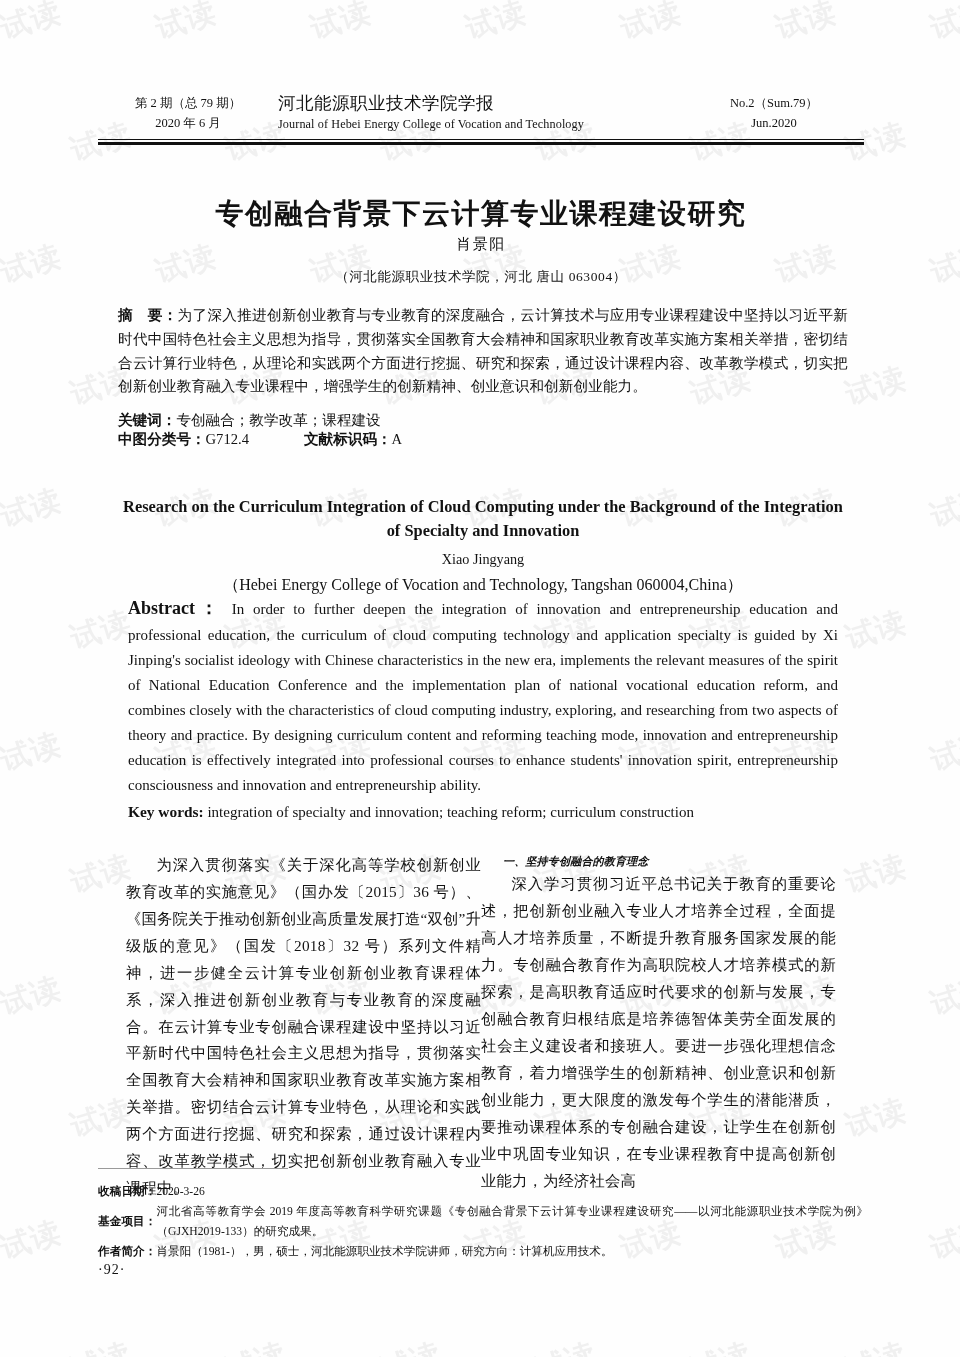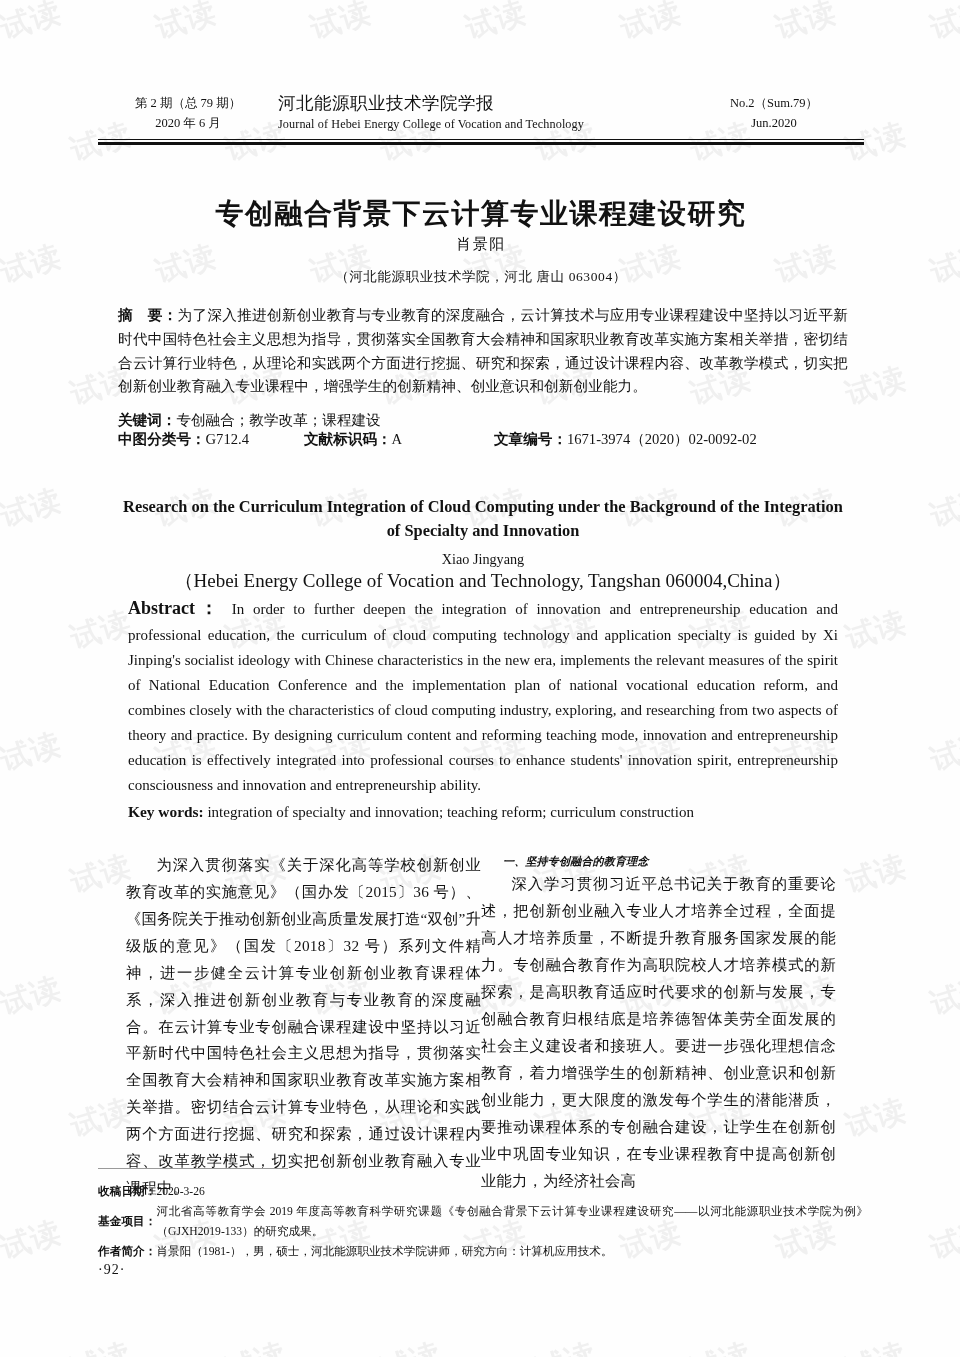--- a/index.html
+++ b/index.html
@@ -182,21 +182,22 @@
   .title-en {
     font-weight: 700;
     font-size: 16.4px;
     line-height: 1.45;
   }
   .author-en {
     font-size: 14.2px;
     margin-top: 8px;
   }
   .affil-en {
-    font-size: 19px;
+    font-size: 16px;
+    margin-top: 7px;
   }
 
   .abs-en {
     position: absolute;
     top: 593px;
     left: 128px;
     width: 710px;
     font-size: 15px;
     line-height: 1.67;
     text-align: justify;
@@ -405,21 +406,20 @@
       <div class="affil-cn">（河北能源职业技术学院，河北 唐山 063004）</div>
     </div>
 
     <div class="abs-cn"><span class="lead">摘　要：</span><span>为了深入推进创新创业教育与专业教育的深度融合，云计算技术与应用专业课程建设中坚持以习近平新时代中国特色社会主义思想为指导，贯彻落实全国教育大会精神和国家职业教育改革实施方案相关举措，密切结合云计算行业特色，从理论和实践两个方面进行挖掘、研究和探索，通过设计课程内容、改革教学模式，切实把创新创业教育融入专业课程中，增强学生的创新精神、创业意识和创新创业能力。</span></div>
 
     <div class="kw-cn"><span class="lead">关键词：</span><span>专创融合；教学改革；课程建设</span></div>
 
     <div class="clc-row">
       <div class="cell-a"><span class="lead">中图分类号：</span><span>G712.4</span></div>
       <div class="cell-b"><span class="lead">文献标识码：</span><span>A</span></div>
-      <div class="cell-c"><span class="lead">文章编号：</span><span>1671-3974（2020）02-0092-02</span></div>
     </div>
 
     <div class="en-title-block">
       <div class="title-en">Research on the Curriculum Integration of Cloud Computing under the Background of the Integration of Specialty and Innovation</div>
       <div class="author-en">Xiao Jingyang</div>
       <div class="affil-en">（Hebei Energy College of Vocation and Technology, Tangshan 060004,China）</div>
     </div>
 
     <div class="abs-en"><span class="lead">Abstract：</span><span> In order to further deepen the integration of innovation and entrepreneurship education and professional education, the curriculum of cloud computing technology and application specialty is guided by Xi Jinping's socialist ideology with Chinese characteristics in the new era, implements the relevant measures of the spirit of National Education Conference and the implementation plan of national vocational education reform, and combines closely with the characteristics of cloud computing industry, exploring, and researching from two aspects of theory and practice. By designing curriculum content and reforming teaching mode, innovation and entrepreneurship education is effectively integrated into professional courses to enhance students' innovation spirit, entrepreneurship consciousness and innovation and entrepreneurship ability.</span></div>
 

